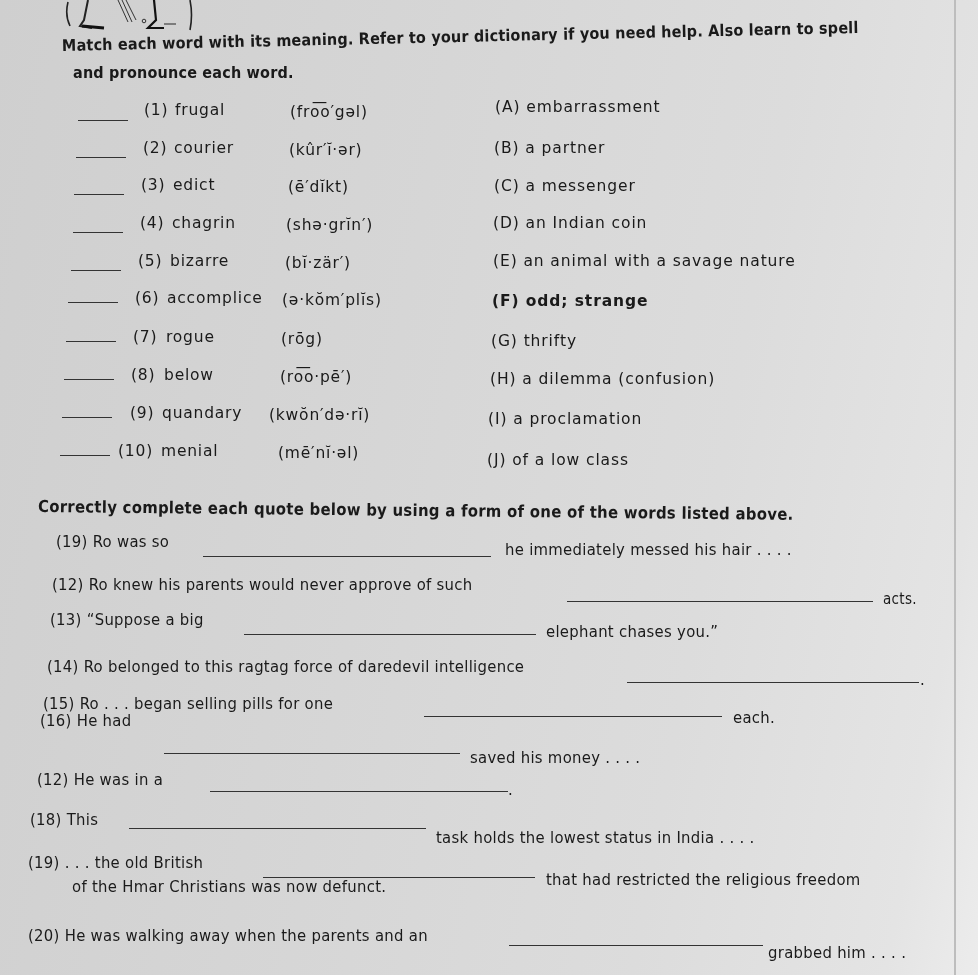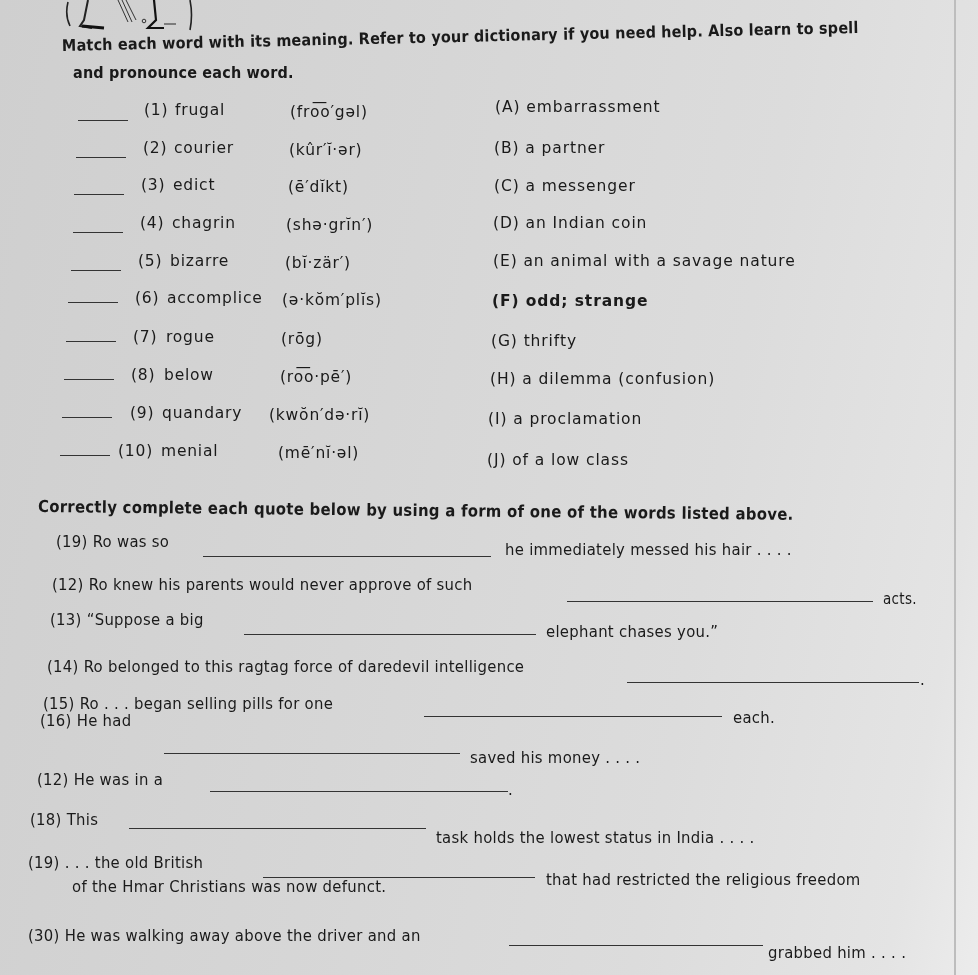--- a/index.html
+++ b/index.html
@@ -156,16 +156,16 @@
 
   <div class="abs quote" style="left:30px;top:810px;"><span>(18)</span> <span>This</span></div>
   <div class="bline" style="left:129px;top:828px;width:297px;"></div>
   <div class="abs quote" style="left:436px;top:828px;">task holds the lowest status in India . . . .</div>
 
   <div class="abs quote" style="left:28px;top:853px;"><span>(19)</span> <span>. . . the old British</span></div>
   <div class="bline" style="left:263px;top:877px;width:272px;"></div>
   <div class="abs quote" style="left:546px;top:870px;">that had restricted the religious freedom</div>
   <div class="abs quote" style="left:72px;top:877px;">of the Hmar Christians was now defunct.</div>
 
-  <div class="abs quote" style="left:28px;top:926px;"><span>(30)</span> <span>He was walking away above the driver and an</span></div>
+  <div class="abs quote" style="left:28px;top:926px;"><span>(20)</span> <span>He was walking away when the parents and an</span></div>
   <div class="bline" style="left:509px;top:945px;width:254px;"></div>
   <div class="abs quote" style="left:768px;top:943px;">grabbed him . . . .</div>
 </div>
 
 </body></html>

